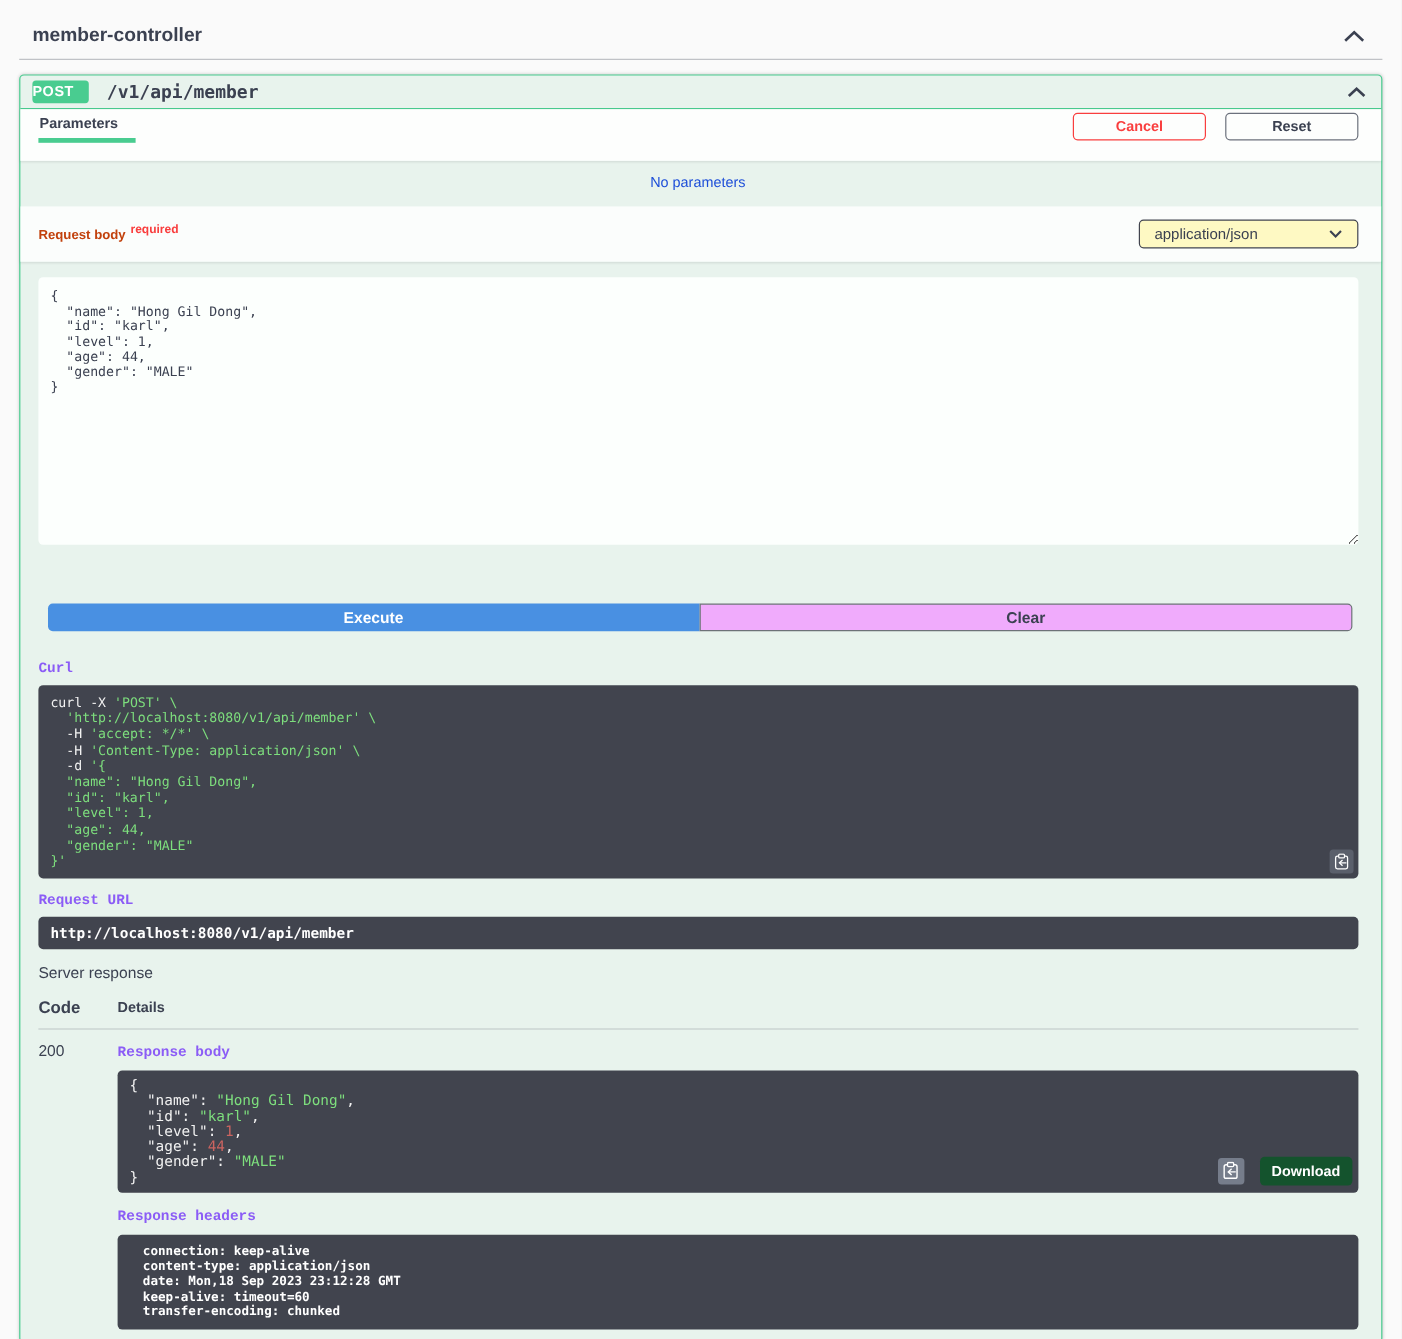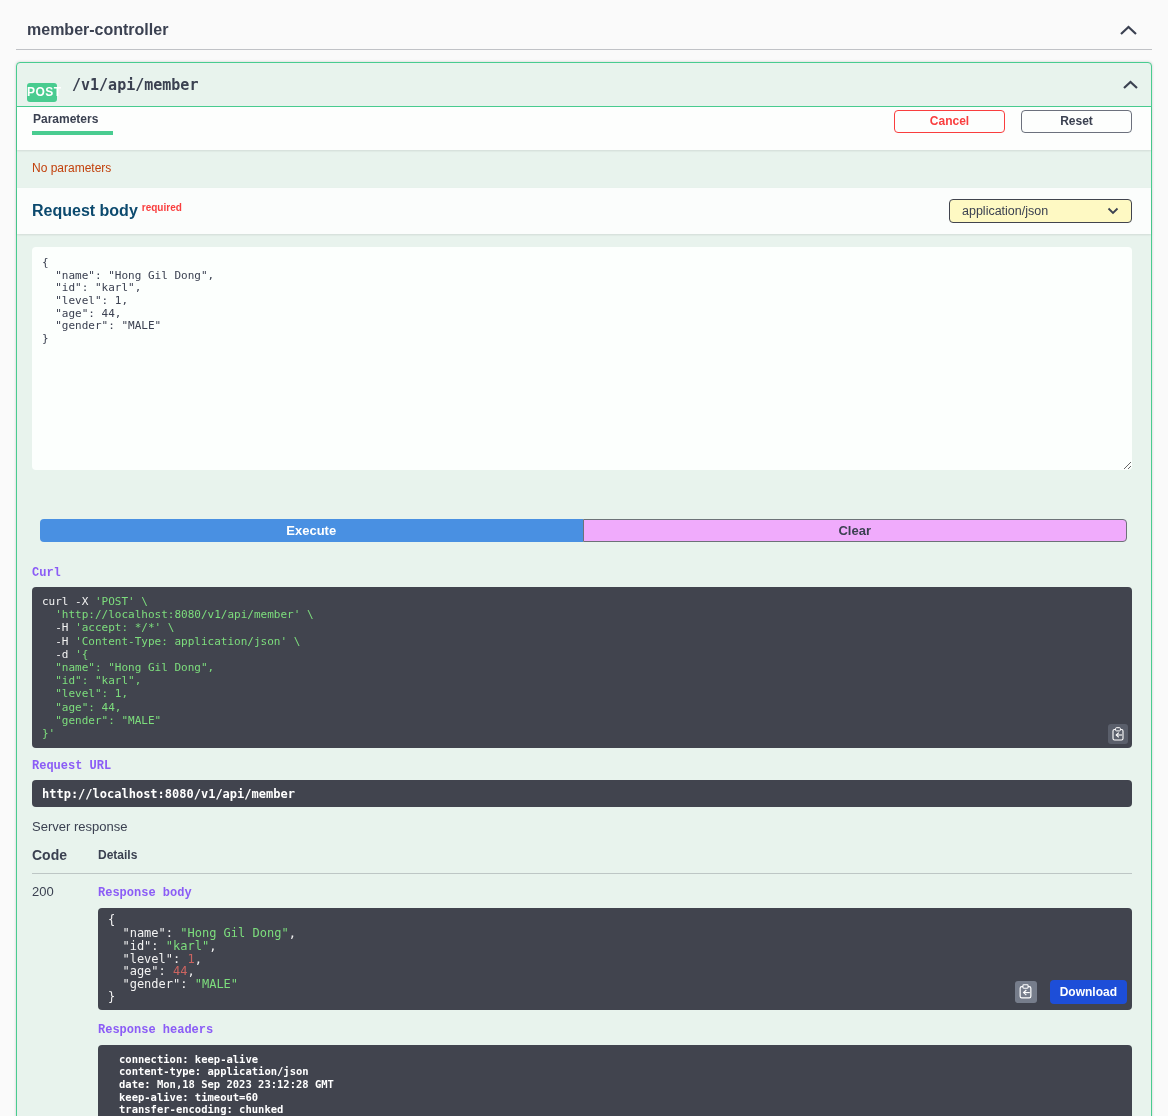--- a/index.html
+++ b/index.html
@@ -29,22 +29,22 @@
     box-shadow:0 0 3px rgba(0,0,0,.19);
   }
   .opblock-summary{
     display:flex; align-items:center;
     padding:4px 12px 4px 10px;
     border-bottom:1px solid #49cc90;
   }
   .method-badge{
     background:#49cc90; color:#fff;
     font-size:12px; font-weight:bold; letter-spacing:.5px;
-    width:30px; height:19px; line-height:19px; 
-    border-radius:3px; cursor:pointer;margin-top:16px;
+    width:47px; height:19px; line-height:19px; 
+    border-radius:3px; cursor:pointer;
   }
   .summary-path{
     margin-left:15px;
     font-family:"DejaVu Sans Mono", monospace;
     font-weight:bold; font-size:15px; color:#3b4151;
   }
   .summary-chev{ margin-left:auto; cursor:pointer; }
 
   
   .tab-header{
@@ -62,30 +62,30 @@
   }
   .btn{
     width:111px; height:23px;
     display:flex; align-items:center; justify-content:center;
     font-size:12px; font-weight:bold;
     background:transparent; border-radius:4px; cursor:pointer;
   }
   .btn-cancel{ border:1px solid #f93e3e; color:#f93e3e; margin-right:16px; }
   .btn-reset{ border:1px solid rgba(59,65,81,.75); color:#3b4151; }
 
-  .no-params{ padding:11px 20px 13px 15px; font-size:12px; color:#c2410c; }
+  .no-params{ padding:11px 20px 13px 15px; font-size:12px; color:#1d4ed8;text-align:center; }
 
   .reqbody-header{
     display:flex; align-items:center; justify-content:space-between;
     height:46px;
     background:rgba(255,255,255,.8);
     box-shadow:0 1px 2px rgba(0,0,0,.1);
     padding:0 19px 0 15px;
   }
-  .reqbody-label{ font-size:16px; font-weight:bold; color:#0c4a6e; }
+  .reqbody-label{ font-size:11px; font-weight:bold; color:#c2410c; }
   .required{ color:#f93e3e; font-size:10px; font-weight:bold; position:relative; top:-5px; margin-left:4px; }
   .select{
     width:183px; height:24px;
     border:1px solid #41444e; border-radius:4px;
     background:#fef9c3;
     display:flex; align-items:center; justify-content:space-between;
     padding:0 12px; font-size:12.5px; color:#3b4151; cursor:pointer;
   }
 
   .body-edit{ padding:13px 19px 0 15px; }
@@ -171,21 +171,21 @@
     position:absolute; right:5px; bottom:6px;
     display:flex; align-items:center;
   }
   .copy-btn2{
     width:22px; height:22px; border:none; border-radius:3px;
     background:#767d8b; display:flex; align-items:center; justify-content:center;
     cursor:pointer;
   }
   .btn-download{
     margin-left:13px; height:24px; padding:0 10px;
-    border:none; border-radius:4px; background:#1d4ed8;
+    border:none; border-radius:4px; background:#14532d;
     color:#fff; font-size:12px; font-weight:bold; cursor:pointer;
     font-family:"Liberation Sans", sans-serif;
   }
 
   .respheaders-label{ margin:13px 0 8px; }
   .respheaders-block pre{
     padding:8px 21px; font-size:10.5px; font-weight:bold;
     line-height:12.6px; color:#fff;
   }
 </style>

